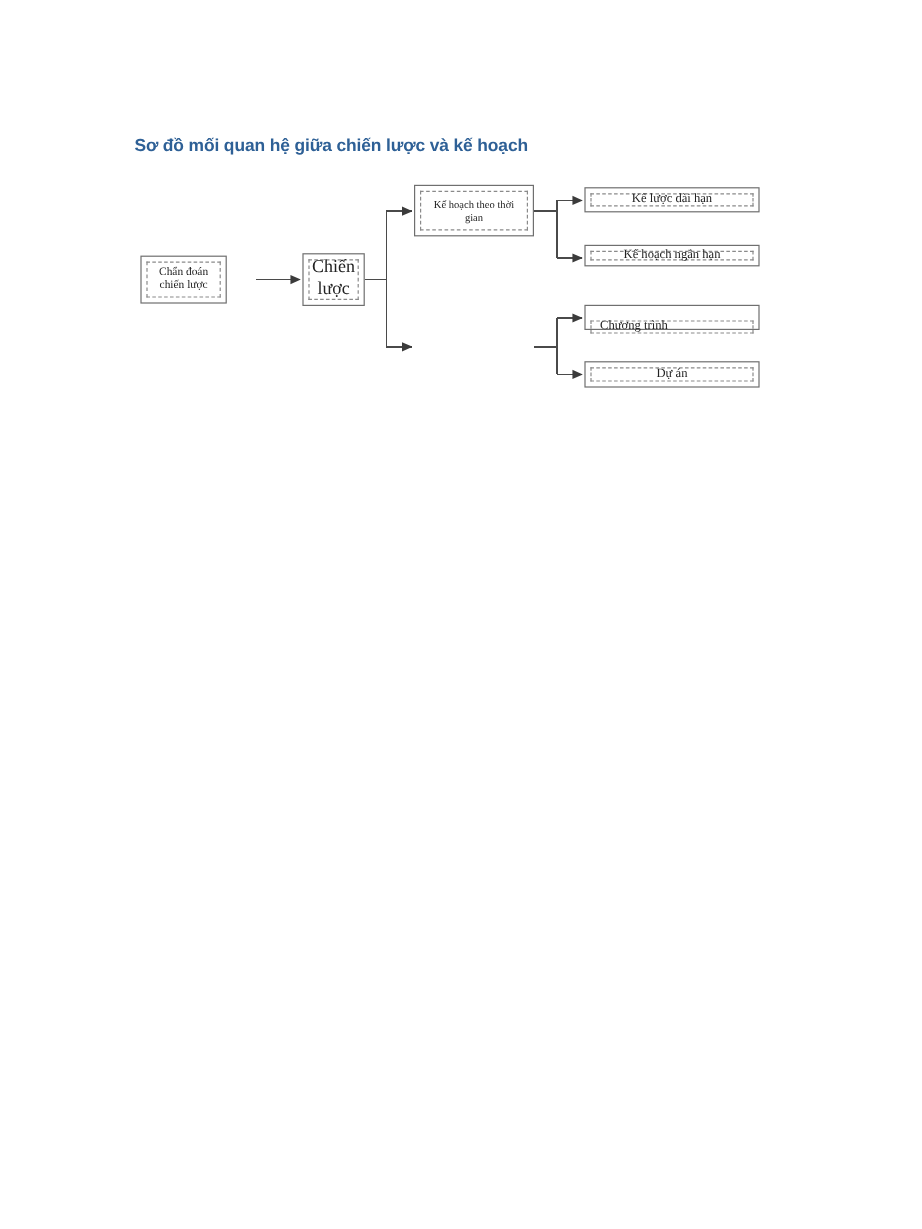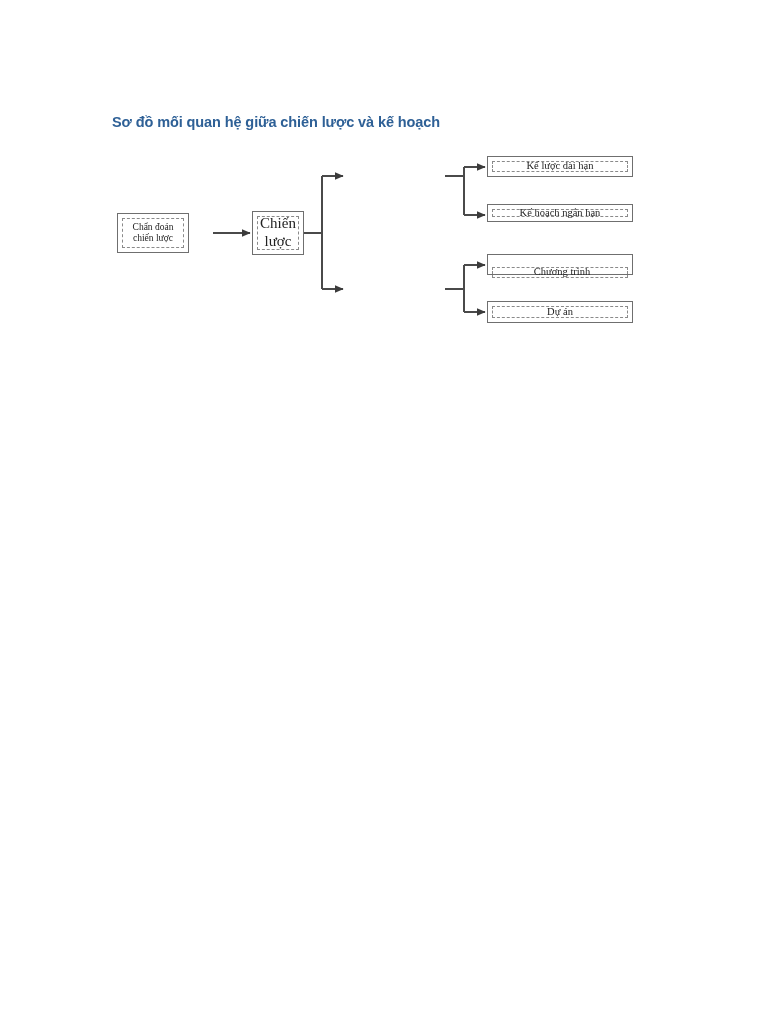--- a/index.html
+++ b/index.html
@@ -99,21 +99,21 @@
   #node-diagnosis .label      { font-size: 9.5px; }
   #node-strategy .label       { font-size: 15px; }
   #node-plan-time .label      { font-size: 8.8px; }
   #node-plan-objective .label { font-size: 9.5px; }
   #node-long-term .label,
   #node-short-term .label,
   #node-program .label,
   #node-project .label        { font-size: 10.5px; }
 
   
-  #node-program .inner  { justify-content: center; padding-left: 7px; margin-top: 15px; }
+  #node-program .inner  { justify-content: flex-start; padding-left: 7px; margin-top: 15px; }
   #node-program .label  { text-align: left; }
 </style>
 </head>
 <body>
 
 <div id="page">
 
   <div id="diagram-title">Sơ đồ mối quan hệ giữa chiến lược và kế hoạch</div>
 
   <div id="diagram">
@@ -163,20 +163,25 @@
         <span class="label">Chẩn đoán<br>chiến lược</span>
       </div>
     </div>
 
     <div class="node" id="node-strategy">
       <div class="inner">
         <span class="label">Chiến<br>lược</span>
       </div>
     </div>
 
+    <div class="node" id="node-plan-time">
+      <div class="inner">
+        <span class="label">Kế hoạch theo thời<br>gian</span>
+      </div>
+    </div>
 
 
     <div class="node" id="node-long-term">
       <div class="inner">
         <span class="label">Kế lược dài hạn</span>
       </div>
     </div>
 
     <div class="node" id="node-short-term">
       <div class="inner">

